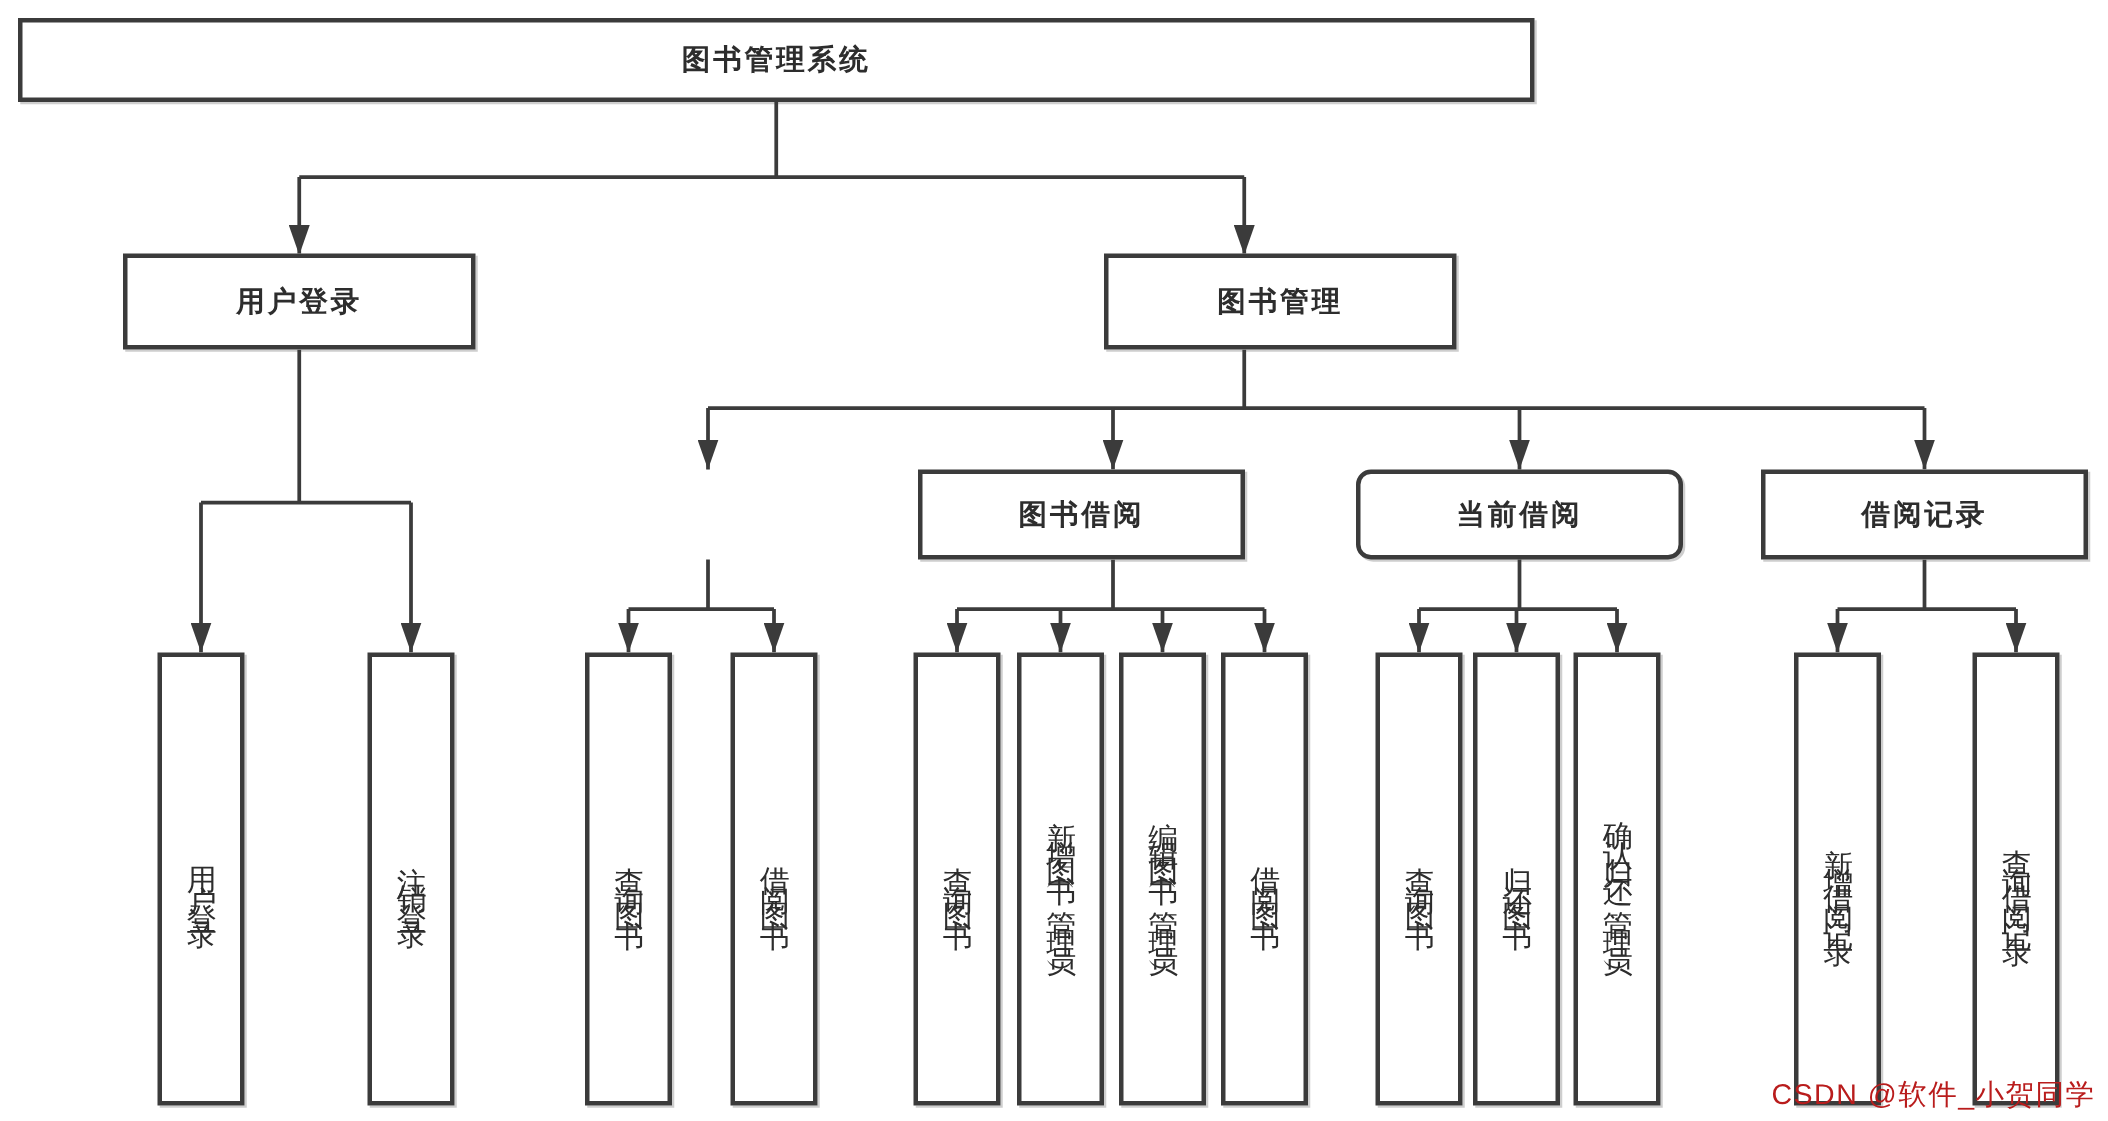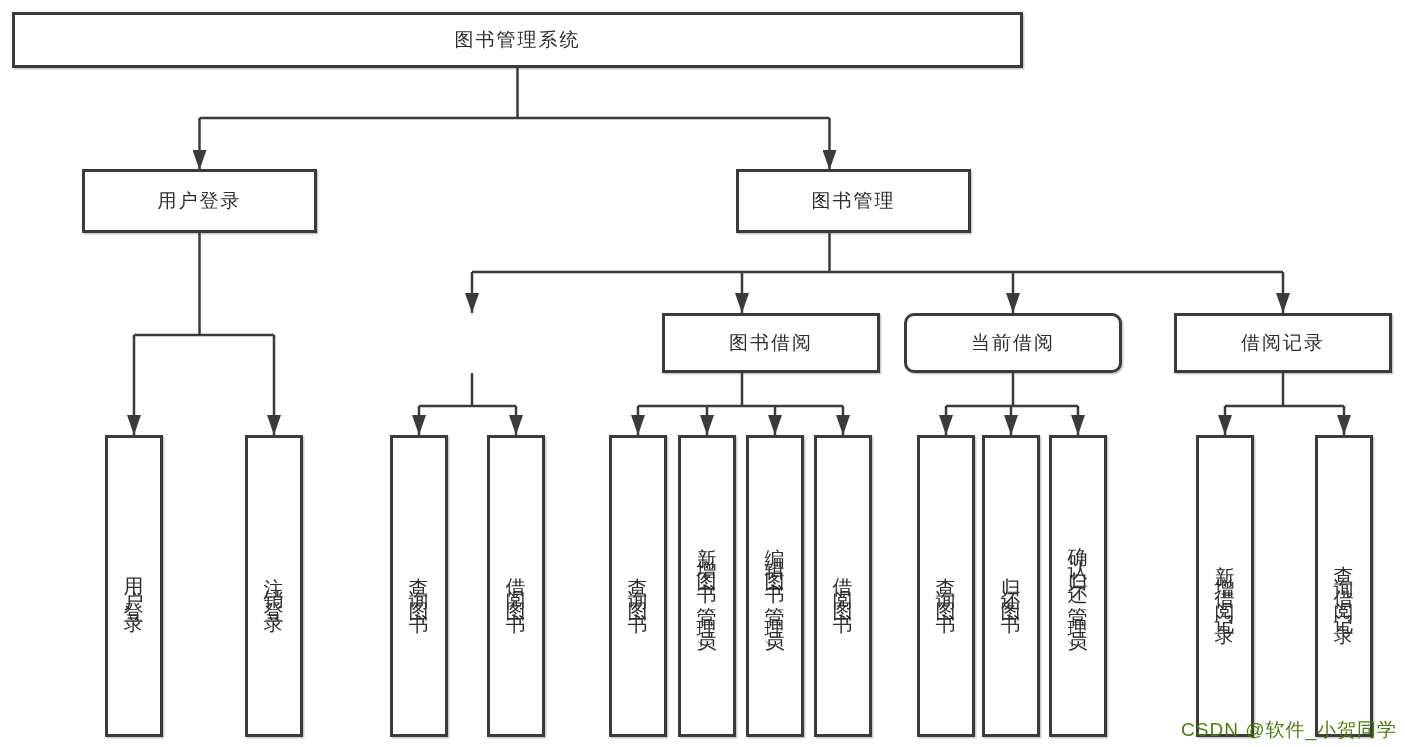--- a/index.html
+++ b/index.html
@@ -31,36 +31,37 @@
     display: flex;
     align-items: center;
     justify-content: center;
     color: #2d2d2d;
   }
   .h-label {
     font-size: 19px;
     letter-spacing: 2px;
     white-space: nowrap;
     color: #2d2d2d;
+    font-weight: bold;
   }
   .v-label {
     writing-mode: vertical-rl;
     text-orientation: mixed;
     font-size: 20px;
     line-height: 1;
     letter-spacing: 12px;
     white-space: nowrap;
     color: #2d2d2d;
   }
   
   .n-root        { left: 12px;   top: 12px;  width: 1011px; height: 56px; }
   .n-user-login  { left: 82px;   top: 169px; width: 235px;  height: 64px; }
   .n-book-mgmt   { left: 712px;  top: 169px; width: 235px;  height: 64px; margin-left: 24px; }
   .n-new-books   { left: 362px;  top: 313px; width: 220px;  height: 60px; }
-  .n-borrowing   { left: 662px;  top: 313px; width: 218px;  height: 60px; }
+  .n-borrowing   { left: 612px;  top: 313px; width: 218px;  height: 60px; }
   .n-current     { left: 904px;  top: 313px; width: 218px;  height: 60px; border-radius: 10px; }
   .n-records     { left: 1174px; top: 313px; width: 218px;  height: 60px; }
   .leaf { top: 435px; width: 58px; height: 302px; }
   .l-login       { left: 105px; }
   .l-logout      { left: 245px; }
   .l-nb-query    { left: 390px; }
   .l-nb-borrow   { left: 487px; }
   .l-bb-query    { left: 609px; }
   .l-bb-add      { left: 678px; }
   .l-bb-edit     { left: 746px; }
@@ -69,21 +70,21 @@
   .l-cb-return   { left: 982px; }
   .l-cb-confirm  { left: 1049px; }
   .l-br-add      { left: 1196px; }
   .l-br-query    { left: 1315px; }
   .watermark {
     position: absolute;
     right: 8px;
     bottom: 4px;
     font-size: 19px;
     letter-spacing: 1px;
-    color: #4d7c0f;
+    color: #b91c1c;
     white-space: nowrap;
   }
 </style>
 </head>
 <body>
 
 <div class="canvas">
 
   <svg class="connector-layer" width="1405" height="747" viewBox="0 0 1405 747" fill="none" stroke="#3b3b3b" stroke-width="2.5">
     <defs>

